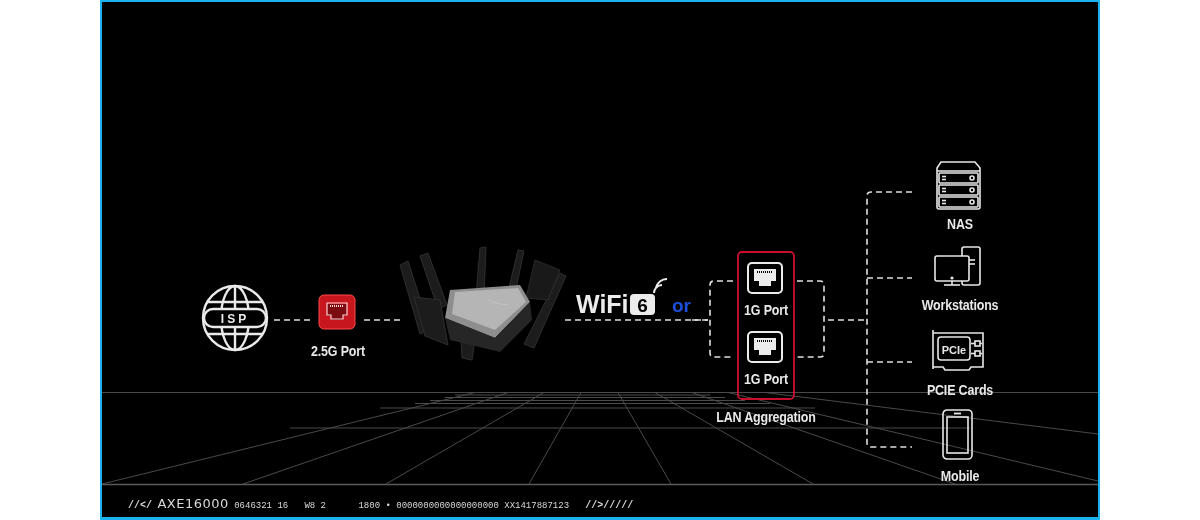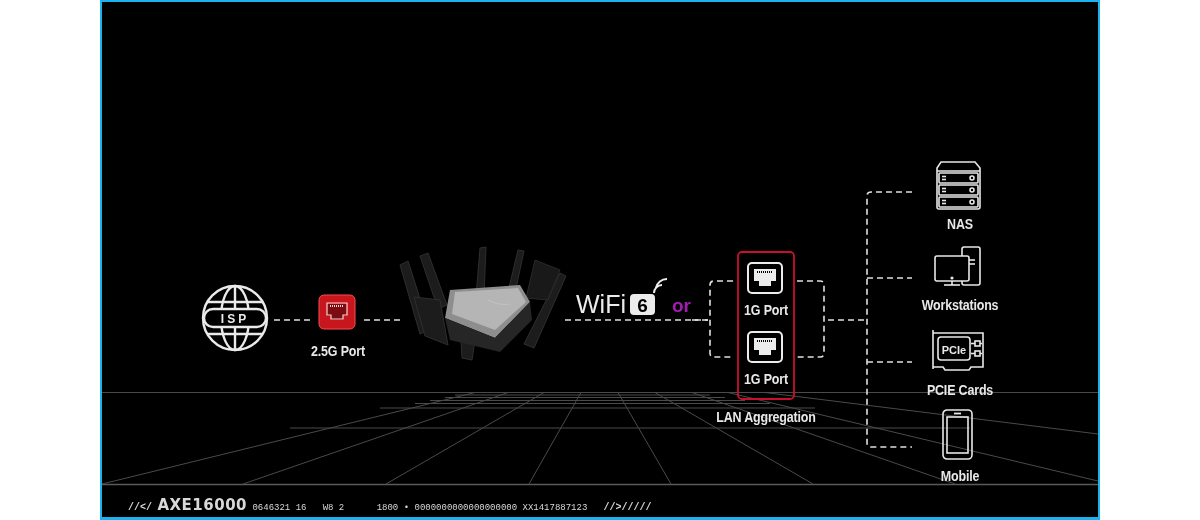--- a/index.html
+++ b/index.html
@@ -3,24 +3,24 @@
 <meta charset="utf-8">
 <style>
   html, body { margin:0; padding:0; background:#ffffff; }
   body { width:1200px; height:520px; position:relative; overflow:hidden;
          font-family:"Liberation Sans", "DejaVu Sans", sans-serif; }
   .frame { position:absolute; left:100px; top:0; width:1000px; height:520px;
            box-sizing:border-box; border:2px solid #1bb3ef; border-bottom-width:3px; background:#000; overflow:hidden; }
   svg.stage { position:absolute; left:0; top:0; width:1200px; height:520px; }
   .lbl { position:absolute; color:#e8e8e8; font-weight:bold; font-size:14.5px;
          letter-spacing:-0.2px; transform:scaleX(0.86); transform-origin:center; white-space:nowrap; text-align:center; }
-  .wifi { position:absolute; left:576px; top:290px; color:#ececec; font-weight:normal; font-size:25px; letter-spacing:0px; }
-  .or { position:absolute; left:672px; top:295px; color:#a21caf; font-weight:bold; font-size:19px; }
+  .wifi { position:absolute; left:576px; top:290px; color:#ececec; font-weight:bold; font-size:25px; letter-spacing:0px; }
+  .or { position:absolute; left:672px; top:295px; color:#1d4ed8; font-weight:bold; font-size:19px; }
   .footer { position:absolute; left:128px; top:496px; color:#d8d8d8; font-size:9px; font-family:"Liberation Mono", "DejaVu Sans Mono", monospace; white-space:nowrap; letter-spacing:0px; }
-  .footer .model { font-family:"DejaVu Sans", sans-serif; font-weight:bold; font-size:15px; letter-spacing:0.5px; }
+  .footer .model { font-family:"DejaVu Sans", sans-serif; font-weight:normal; font-size:13px; letter-spacing:0.5px; }
   .footer .slash { font-weight:bold; font-size:10px; }
 </style>
 </head>
 <body>
 
 <div class="frame"></div>
 
 <svg class="stage" viewBox="0 0 1200 520">
 
   <g stroke="#4a4a4a" stroke-width="1" fill="none">

